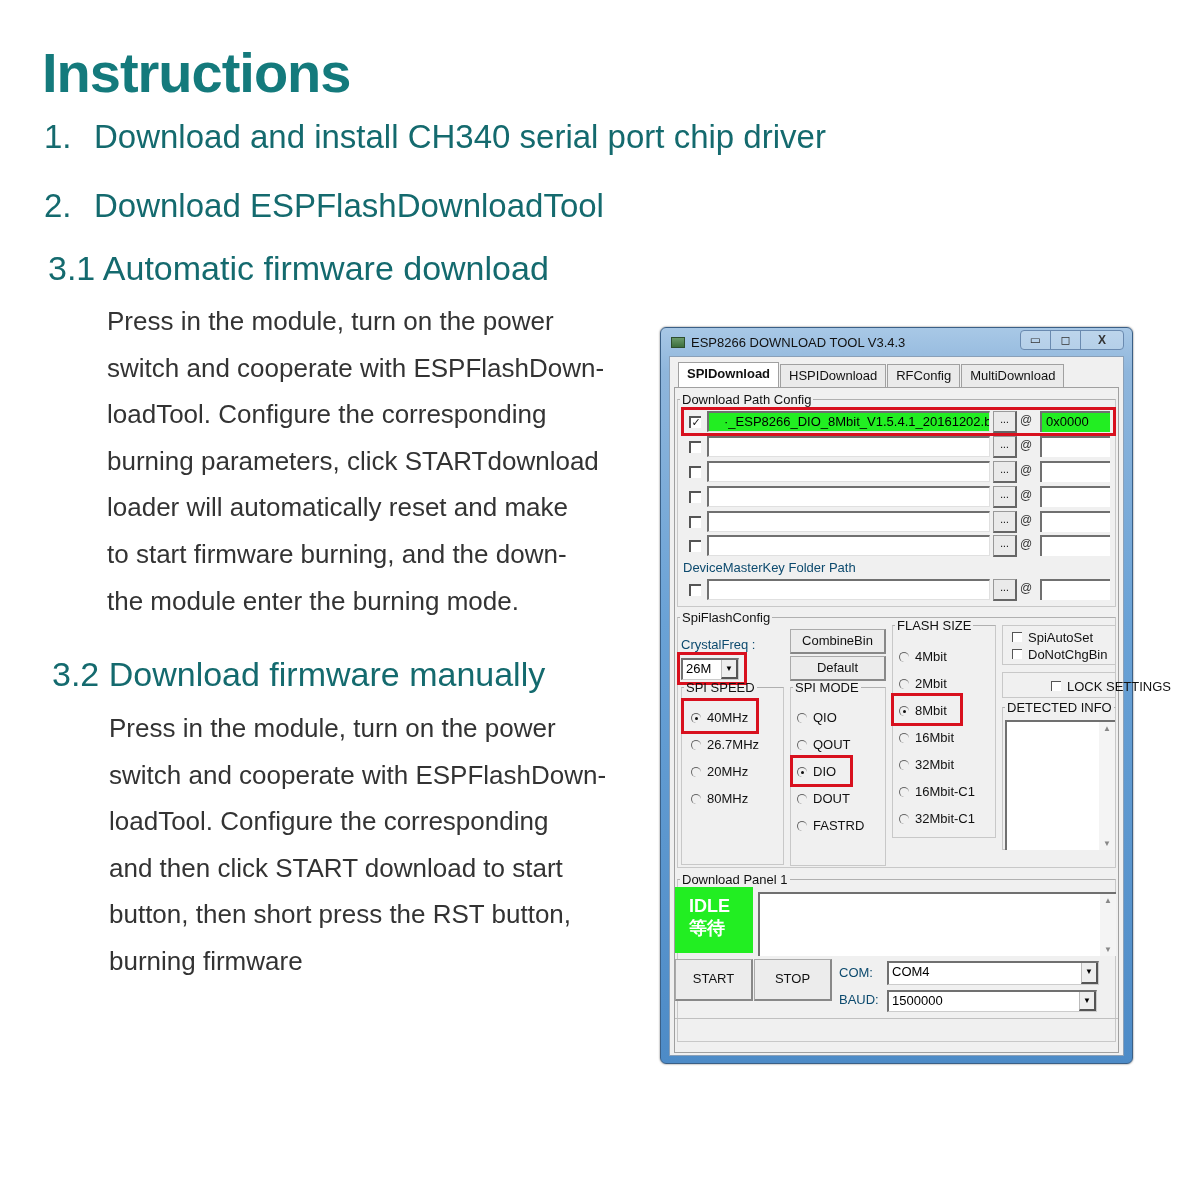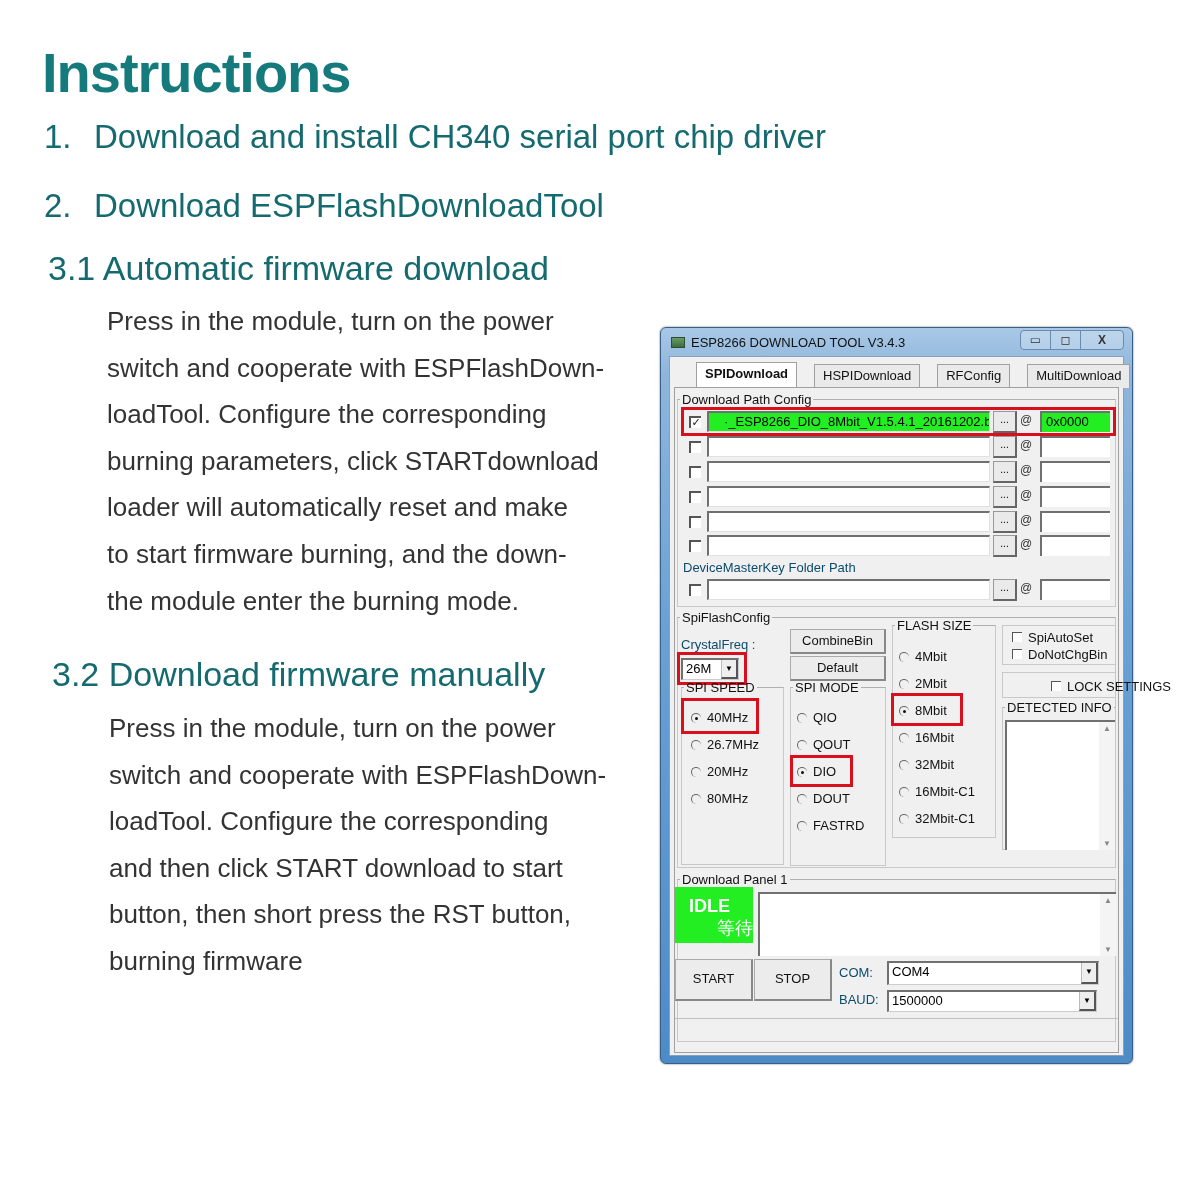--- a/index.html
+++ b/index.html
@@ -19,21 +19,21 @@
          border: 1px solid #3a5f86; border-radius: 6px; box-shadow: 0 0 2px #666; }
   .titlebar { position: absolute; left: 0; top: 0; width: 100%; height: 28px; }
   .app-icon { position: absolute; left: 10px; top: 9px; width: 14px; height: 11px; background: linear-gradient(#6a9a6a,#3c6e3c); border: 1px solid #2e4e2e; }
   .win-title { position: absolute; left: 30px; top: 7px; font-size: 13px; color: #111; }
   .ctrls { position: absolute; right: 8px; top: 2px; height: 20px; display: flex; border: 1px solid #6a8ab0; border-radius: 4px; overflow: hidden; background: rgba(255,255,255,0.25); }
   .ctrl { width: 30px; height: 18px; display: flex; align-items: center; justify-content: center; font-size: 12px; color: #333; border-right: 1px solid #6a8ab0; font-weight: bold; }
   .ctrl:last-child { border-right: none; width: 42px; }
 
   .client { position: absolute; left: 8px; top: 28px; width: 455px; height: 700px; background: #f0f0f0; border: 1px solid #8aa0b8; }
 
-  .tabs { position: absolute; left: 26px; top: 7px; display: flex; gap: 16px; }
+  .tabs { position: absolute; left: 8px; top: 7px; display: flex; }
   .tab { height: 24px; padding: 0 8px; font-size: 13px; line-height: 22px; border: 1px solid #a0a0a0; border-bottom: none; background: #eaeaea; color: #111; margin-right: 1px; }
   .tab.active { background: #ffffff; font-weight: bold; height: 26px; margin-top: -2px; }
   .tabpanel { position: absolute; left: 4px; top: 30px; width: 445px; height: 666px; border: 1px solid #a0a0a0; background: #f0f0f0; }
 
   fieldset { position: absolute; border: 1px solid #c8c8c8; border-top-color: #b0b0b0; }
   legend { font-size: 13px; color: #111; padding: 0 2px; margin-left: 2px; }
 
   .path-row { position: absolute; left: 8px; height: 24px; width: 430px; }
   .cb { position: absolute; left: 6px; top: 6px; width: 12px; height: 12px; border-top: 2px solid #555; border-left: 2px solid #555; background: #fff; font-size: 11px; line-height: 9px; text-align: center; }
   .cb.checked::after { content: "✓"; color: #111; font-weight: bold; }
@@ -240,23 +240,23 @@
       <div class="textarea" style="left:330px; top:332px; width:110px; height:130px;">
         <div class="vscroll">
           <span class="up">▲</span>
           <span class="down">▼</span>
         </div>
       </div>
 
       <fieldset style="left:2px; top:484px; width:439px; height:170px;">
         <legend>Download Panel 1</legend>
       </fieldset>
-      <div class="idle" style="left:0px; top:499px; width:78px; height:56px;">
+      <div class="idle" style="left:0px; top:499px; width:78px; height:66px;">
         <div>IDLE</div>
-        <div style="font-weight:normal;text-align:right;">等待</div>
+        <div style="font-weight:bold;">等待</div>
       </div>
       <div class="textarea" style="left:83px; top:504px; width:358px; height:64px;">
         <div class="vscroll">
           <span class="up">▲</span>
           <span class="down">▼</span>
         </div>
       </div>
 
       <div class="btn" style="left:0px; top:571px; width:78px; height:42px; line-height:38px;">START</div>
       <div class="btn" style="left:79px; top:571px; width:78px; height:42px; line-height:38px;">STOP</div>

